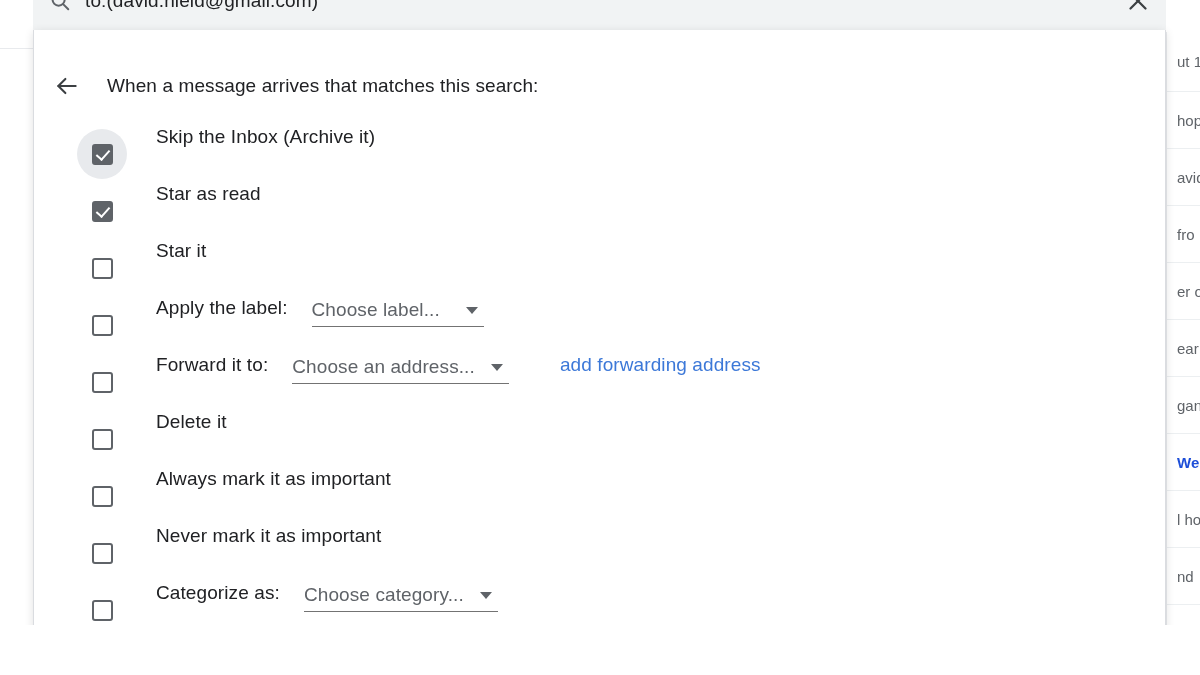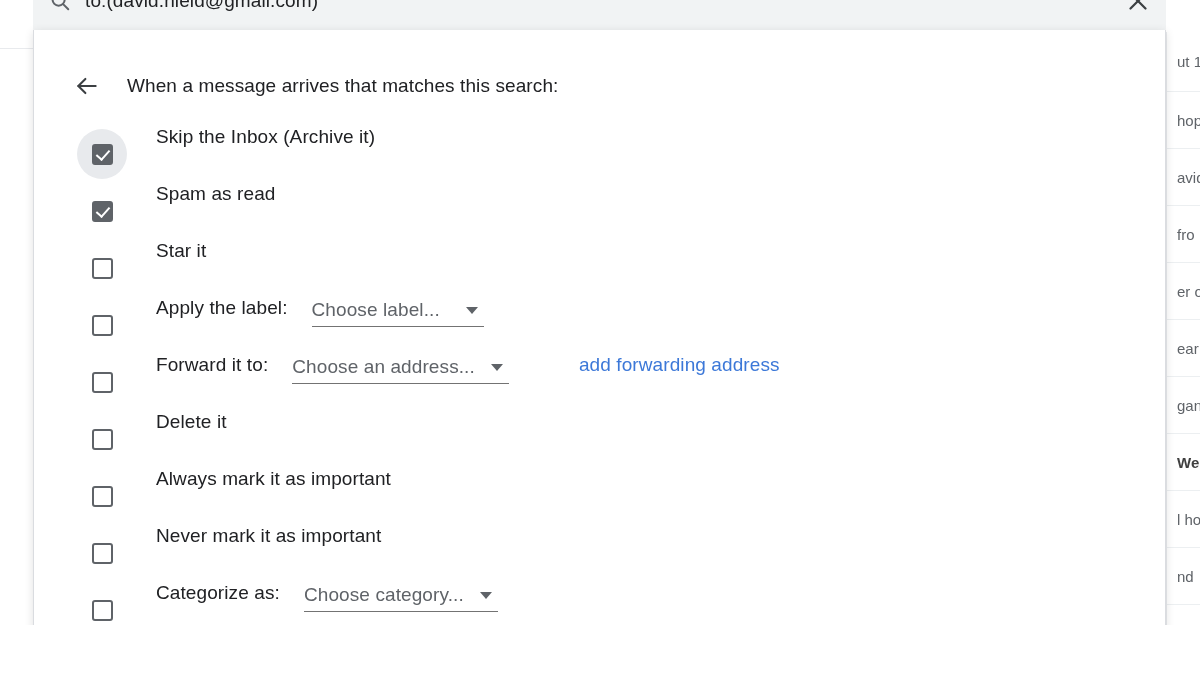--- a/index.html
+++ b/index.html
@@ -94,21 +94,21 @@
     display: flex;
     align-items: center;
     box-sizing: border-box;
     overflow: hidden;
     white-space: nowrap;
     font-size: 15px;
     color: #5f6368;
     padding-left: 10px;
   }
   .mail-row.first { height: 60px; }
-  .mail-row.bold { color: #404040; font-weight: bold; }
+  .mail-row.bold { color: #1d4ed8; font-weight: bold; }
 
   
   .dialog {
     position: absolute;
     left: 33px;
     top: 30px;
     width: 1133px;
     height: 660px;
     background: #ffffff;
     border: 1px solid #dadce0;
@@ -117,21 +117,21 @@
     box-shadow: 0 2px 10px rgba(0,0,0,0.12);
     box-sizing: border-box;
     overflow: hidden;
   }
 
   .dialog-header {
     display: flex;
     align-items: center;
     height: 56px;
     margin-top: 28px;
-    padding-left: 40px;
+    padding-left: 20px;
   }
   .back-arrow {
     width: 26px;
     height: 26px;
     flex: 0 0 26px;
     color: #3c4043;
     display: flex;
     align-items: center;
     justify-content: center;
     cursor: pointer;
@@ -230,21 +230,21 @@
     width: 0;
     height: 0;
     border-left: 6px solid transparent;
     border-right: 6px solid transparent;
     border-top: 7px solid #5f6368;
     flex: 0 0 auto;
   }
   .select.narrow-gap .caret { margin-left: 16px; }
 
   .link {
-    margin-left: 58px;
+    margin-left: 39px;
     font-size: 19px;
     color: #3c78d8;
     letter-spacing: 0.1px;
     cursor: pointer;
     white-space: nowrap;
   }
 </style>
 </head>
 <body>
 
@@ -300,21 +300,21 @@
         <div class="opt-row">
           <div class="cb-wrap focused">
             <div class="cb checked"></div>
           </div>
           <span class="opt-label">Skip the Inbox (Archive it)</span>
         </div>
         <div class="opt-row">
           <div class="cb-wrap">
             <div class="cb checked"></div>
           </div>
-          <span class="opt-label">Spam as read</span>
+          <span class="opt-label">Star as read</span>
         </div>
         <div class="opt-row">
           <div class="cb-wrap">
             <div class="cb"></div>
           </div>
           <span class="opt-label">Star it</span>
         </div>
         <div class="opt-row">
           <div class="cb-wrap">
             <div class="cb"></div>

